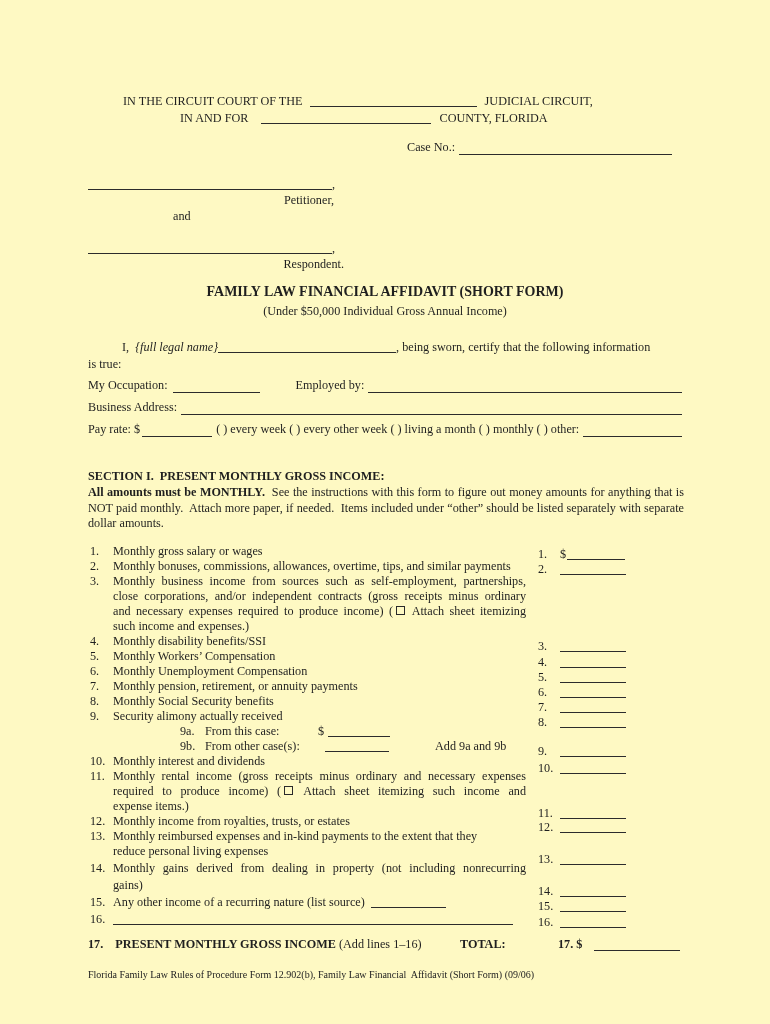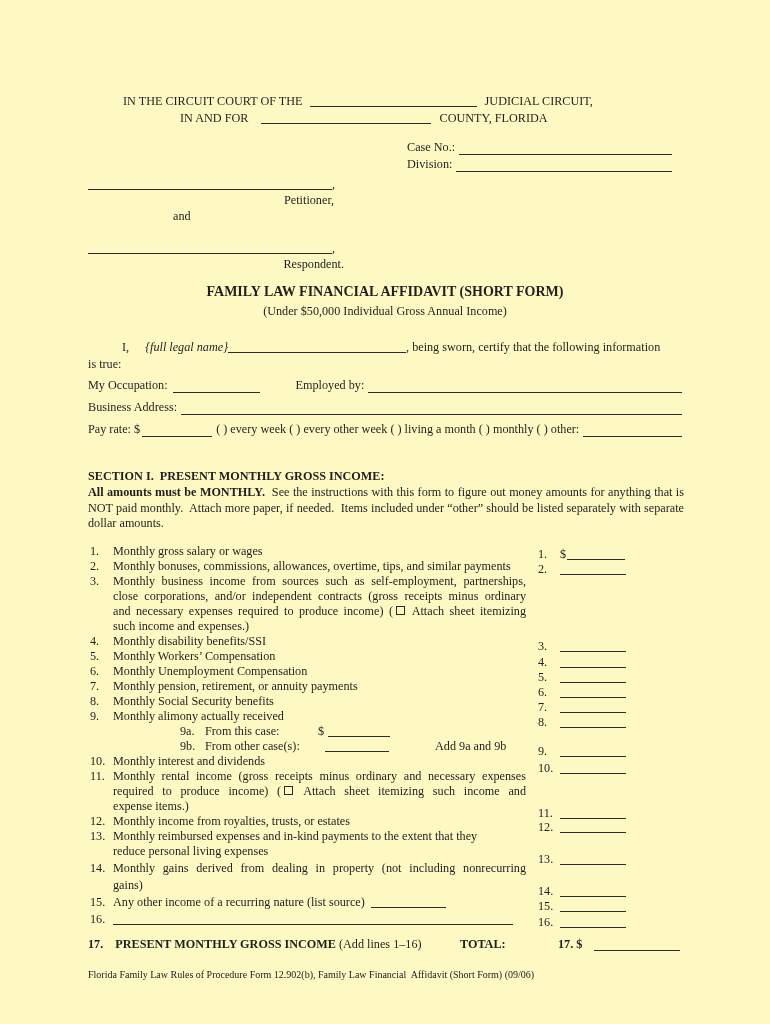--- a/index.html
+++ b/index.html
@@ -48,42 +48,38 @@
   <div class="abs" style="left:180px;top:111px;">
     <span>IN AND FOR</span>
     <span class="bl" style="width:170px;margin-left:10px;"></span>
     <span style="margin-left:5px;">COUNTY, FLORIDA</span>
   </div>
 
   <div class="abs flexline" style="left:407px;top:140px;width:265px;">
     <span class="lbl">Case No.:</span>
     <span class="fgrow"></span>
   </div>
-  <div class="abs flexline" style="left:407px;top:157px;width:265px;">
-    <span class="lbl">Division:</span>
-    <span class="fgrow"></span>
-  </div>
 
   <div class="abs" style="left:88px;top:177px;">
     <span class="bl" style="width:244px;"></span><span>,</span>
   </div>
   <div class="abs" style="left:88px;top:193px;width:246px;text-align:right;">Petitioner,</div>
   <div class="abs" style="left:173px;top:209px;">and</div>
 
   <div class="abs" style="left:88px;top:241px;">
     <span class="bl" style="width:244px;"></span><span>,</span>
   </div>
   <div class="abs" style="left:88px;top:257px;width:256px;text-align:right;">Respondent.</div>
 
   <div class="abs center title-main" style="top:284px;">FAMILY LAW FINANCIAL AFFIDAVIT (SHORT FORM)</div>
   <div class="abs center" style="top:304px;">(Under $50,000 Individual Gross Annual Income)</div>
 
   <div class="abs" style="left:88px;top:340px;padding-left:34px;">
     <span>I,</span>
-    <span class="i" style="margin-left:13px;">{full legal name}</span><span class="bl" style="width:178px;"></span><span>, being sworn, certify that the following information</span>
+    <span class="i" style="margin-left:3px;">{full legal name}</span><span class="bl" style="width:178px;"></span><span>, being sworn, certify that the following information</span>
   </div>
   <div class="abs" style="left:88px;top:357px;">is true:</div>
 
   <div class="abs flexline" style="left:88px;top:378px;width:594px;">
     <span class="lbl">My Occupation:</span>
     <span class="bl" style="width:87px;margin-left:5px;"></span>
     <span class="lbl" style="margin-left:6px;padding-left:30px;">Employed by:</span>
     <span class="fgrow"></span>
   </div>
 
@@ -117,21 +113,21 @@
       </div>
     <div class="row">
       <span class="j"><span>and necessary expenses required to produce income)  (</span><span class="cbox"></span><span> Attach sheet itemizing</span></span>
     </div>
     <div class="row"><span>such income and expenses.)</span></div>
     <div class="row"><span class="num">4.</span><span>Monthly disability benefits/SSI</span></div>
     <div class="row"><span class="num">5.</span><span>Monthly Workers’ Compensation</span></div>
     <div class="row"><span class="num">6.</span><span>Monthly Unemployment Compensation</span></div>
     <div class="row"><span class="num">7.</span><span>Monthly pension, retirement, or annuity payments</span></div>
     <div class="row"><span class="num">8.</span><span>Monthly Social Security benefits</span></div>
-    <div class="row"><span class="num">9.</span><span>Monthly alimony actually received</span></div>
+    <div class="row"><span class="num">9.</span><span>Security alimony actually received</span></div>
     <div class="row sub">
       <span class="n9">9a.</span><span>From this case:</span>
       <span class="a9" style="left:230px;"><span>$</span><span class="bl" style="width:62px;margin-left:4px;"></span></span>
     </div>
     <div class="row sub">
       <span class="n9">9b.</span><span>From other case(s):</span>
       <span class="a9 bl" style="left:237px;width:64px;"></span>
       <span class="a9" style="left:347px;">Add 9a and 9b</span>
     </div>
     <div class="row"><span class="num">10.</span><span>Monthly interest and dividends</span></div>

